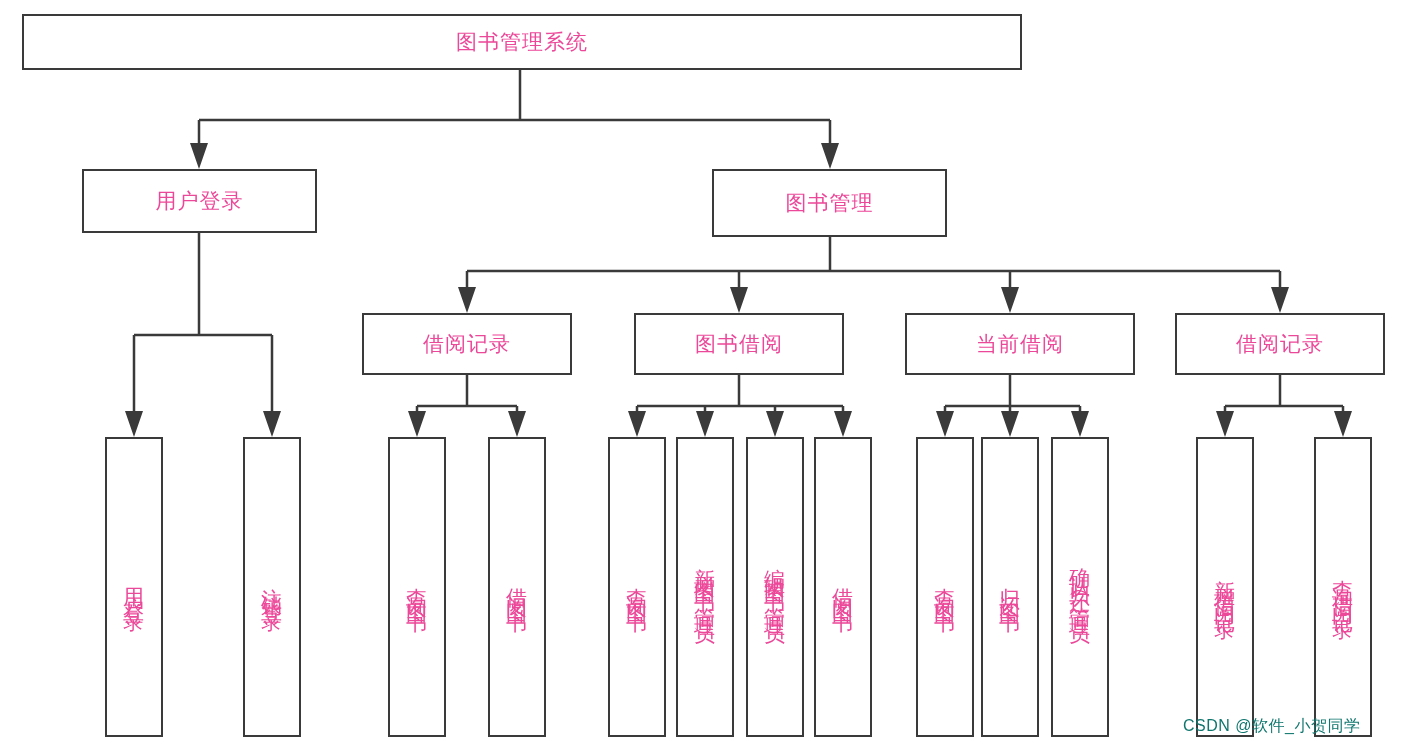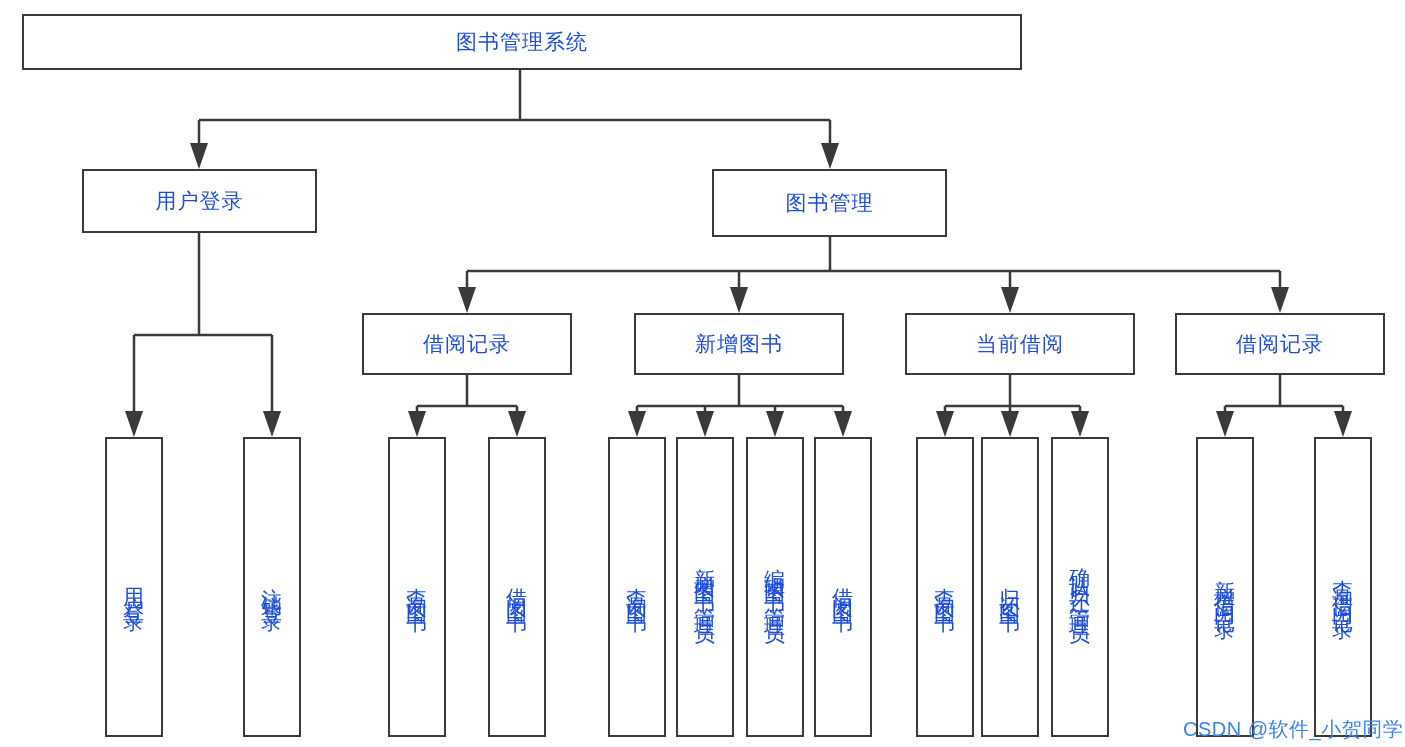--- a/index.html
+++ b/index.html
@@ -19,40 +19,40 @@
     position: absolute;
     left: 0;
     top: 0;
     z-index: 1;
   }
   .node {
     position: absolute;
     box-sizing: border-box;
     background: #ffffff;
     border: 2.5px solid #3a3a3a;
-    color: #1d4ed8;
+    color: #ec4899;
     display: flex;
     align-items: center;
     justify-content: center;
     font-size: 21px;
     z-index: 2;
     letter-spacing: 1px;
   }
   .node.leaf {
     writing-mode: vertical-rl;
     text-orientation: mixed;
     letter-spacing: 8px;
     line-height: 1;
   }
   .watermark {
     position: absolute;
     left: 1183px;
     top: 716px;
-    font-size: 20px;
-    color: #3b82f6;
+    font-size: 16px;
+    color: #0f766e;
     white-space: nowrap;
     z-index: 5;
     letter-spacing: 0.5px;
   }
 </style>
 </head>
 <body>
 
 <div class="stage">
 
@@ -96,21 +96,21 @@
       M1334 411 L1352 411 L1343 437 Z
     "></path>
   </svg>
 
   <div class="node" style="left:22px; top:14px; width:1000px; height:56px">图书管理系统</div>
 
   <div class="node" style="left:82px; top:169px; width:235px; height:64px">用户登录</div>
   <div class="node" style="left:712px; top:169px; width:235px; height:68px">图书管理</div>
 
   <div class="node" style="left:362px; top:313px; width:210px; height:62px">借阅记录</div>
-  <div class="node" style="left:634px; top:313px; width:210px; height:62px">新增图书</div>
+  <div class="node" style="left:634px; top:313px; width:210px; height:62px">图书借阅</div>
   <div class="node" style="left:905px; top:313px; width:230px; height:62px">当前借阅</div>
   <div class="node" style="left:1175px; top:313px; width:210px; height:62px">借阅记录</div>
 
   <div class="node leaf" style="left:105px; top:437px; width:58px; height:300px">用户登录</div>
   <div class="node leaf" style="left:243px; top:437px; width:58px; height:300px">注销登录</div>
 
   <div class="node leaf" style="left:388px; top:437px; width:58px; height:300px">查询图书</div>
   <div class="node leaf" style="left:488px; top:437px; width:58px; height:300px">借阅图书</div>
 
   <div class="node leaf" style="left:608px; top:437px; width:58px; height:300px">查询图书</div>

